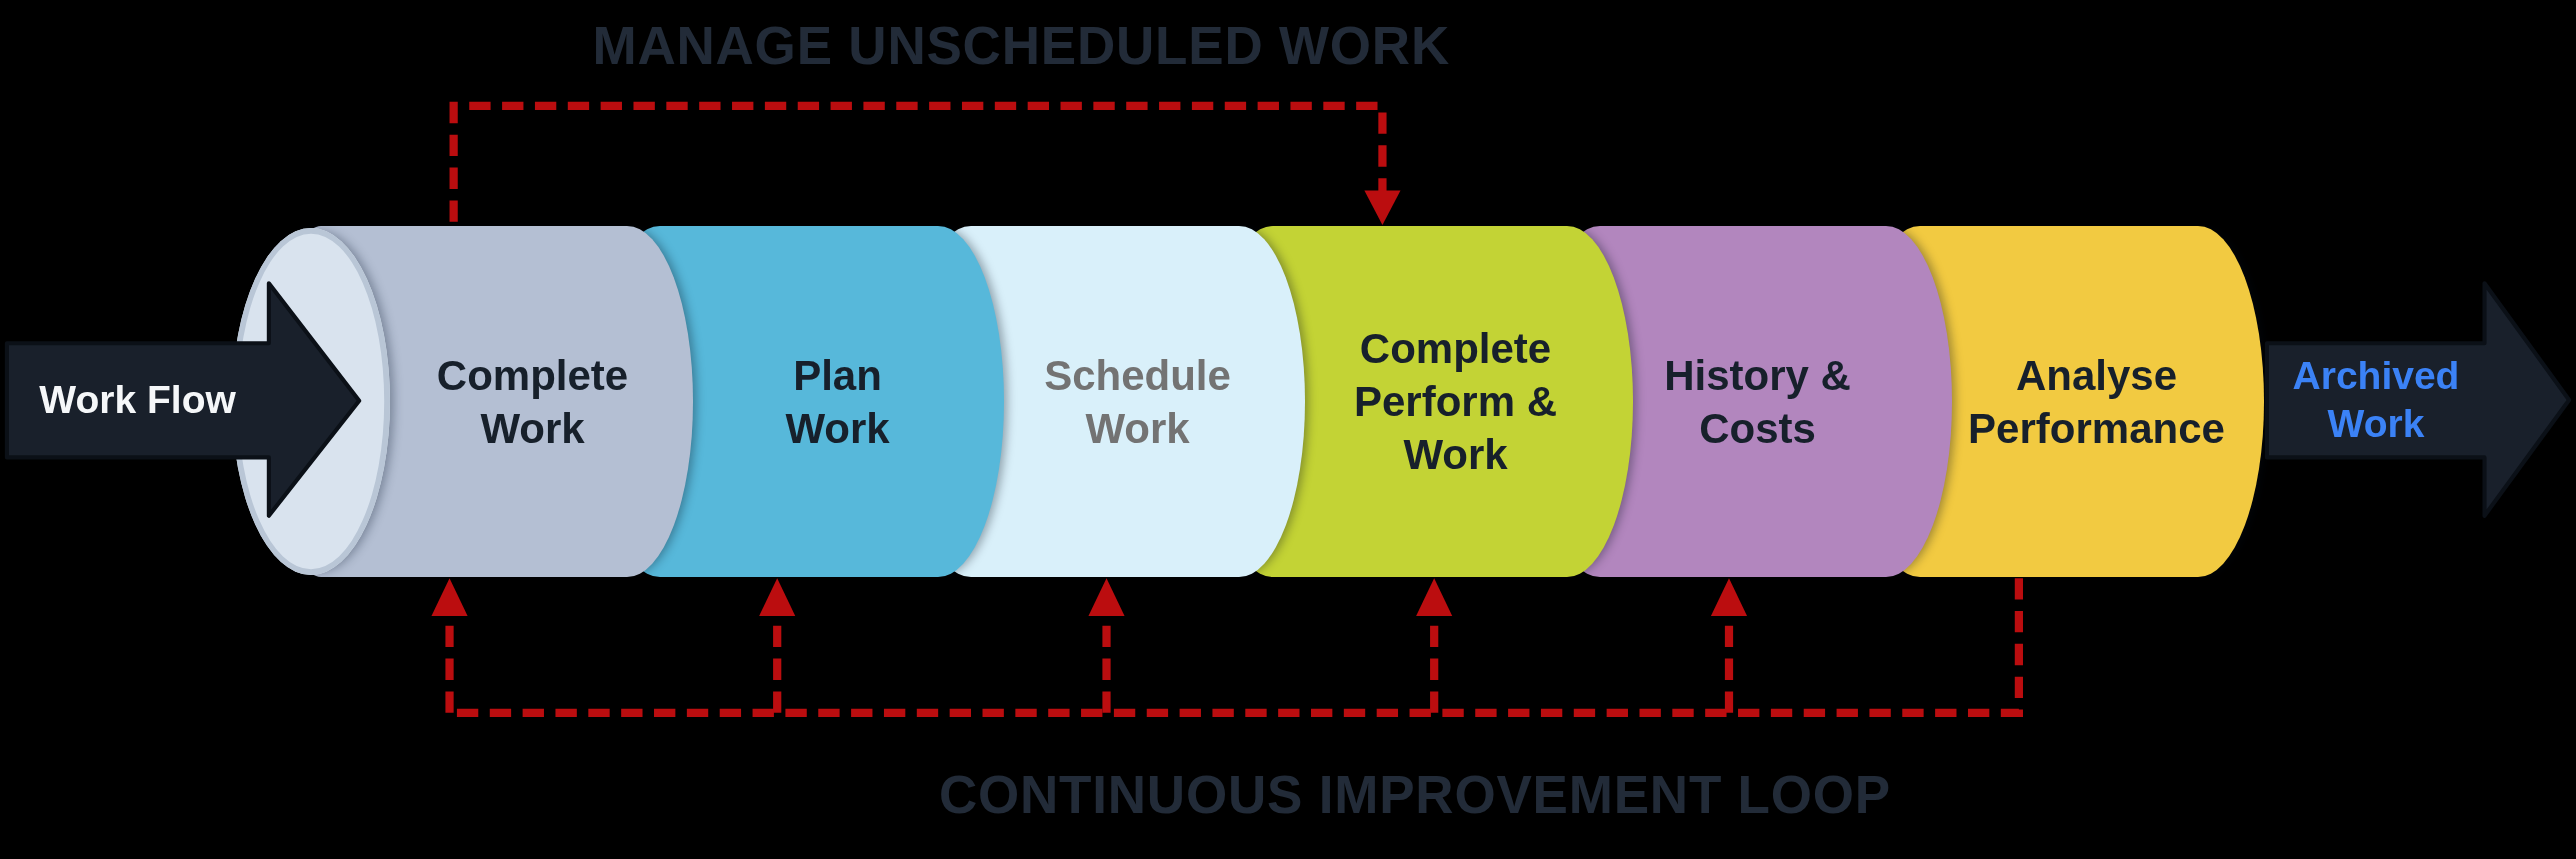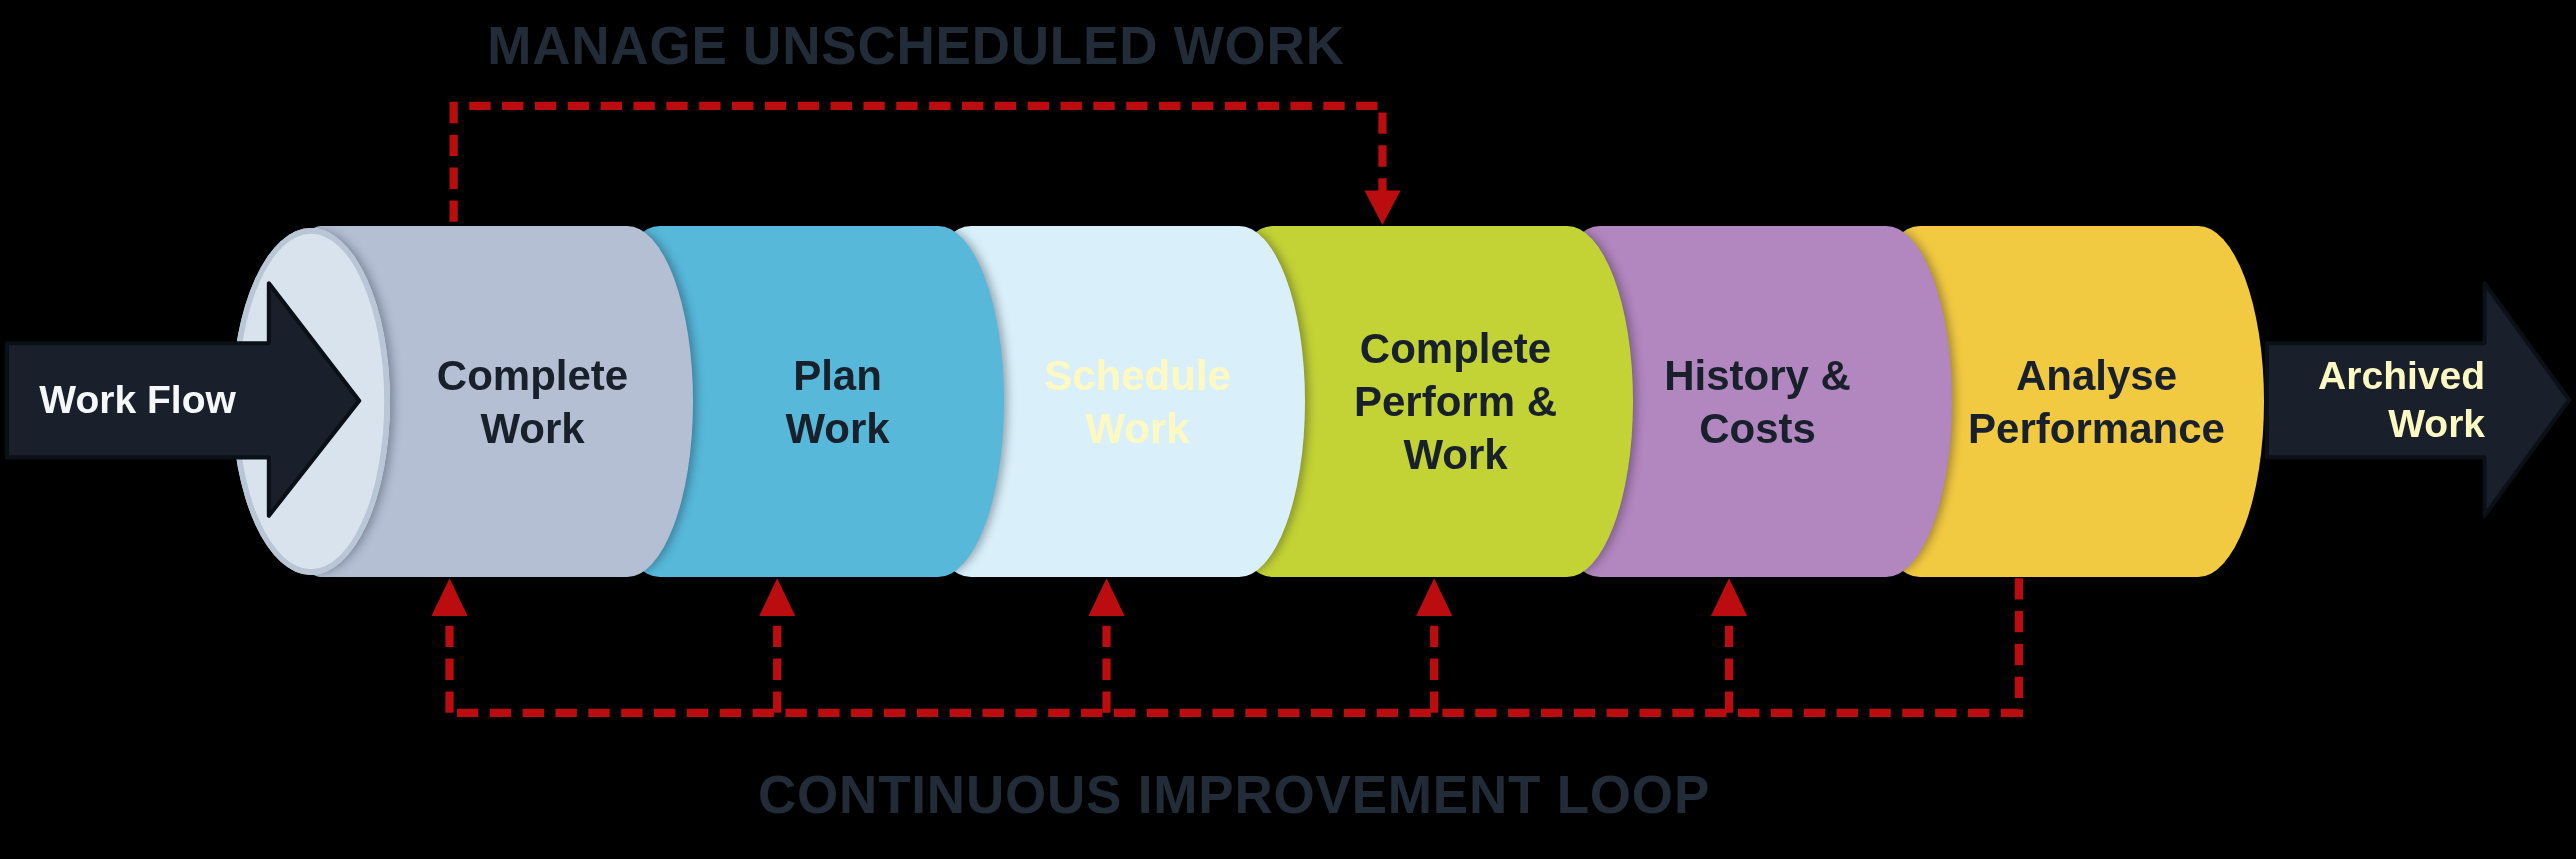--- a/index.html
+++ b/index.html
@@ -2,21 +2,21 @@
 <html style="--arrow-fill: #19202b; --arrow-stroke: #0b1017; --loop-red: #bb0d0f;font-size:13px"><head>
 <meta charset="utf-8">
 <style>
   html,body{margin:0;padding:0;background:#000;}
   body{
     position:relative;width:2576px;height:859px;overflow:hidden;
     font-family:"Liberation Sans", sans-serif;
   }
   .stage{position:absolute;inset:0;}
   .loop-title{
-    position:absolute;text-align:center;font-weight:700;
+    position:absolute;text-align:right;font-weight:700;
     font-size:53px;letter-spacing:0.8px;white-space:nowrap;
   }
   .cap{
     position:absolute;border-radius:50%;
   }
   .segment{
     position:absolute;top:226px;height:351px;
     border-radius:66px / 175px;
     box-shadow:5.8px 0 10px -2.5px rgba(5,15,25,0.35);
   }
@@ -50,21 +50,21 @@
       <div class="seg-label" style="left: 393px; color: rgb(23, 32, 43);">
         <div>Complete</div>
         <div>Work</div>
       </div>
       <div class="segment" style="left: 594px; width: 410px; z-index: 6; background: rgb(87, 184, 218);"></div>
       <div class="seg-label" style="left: 698px; color: rgb(23, 32, 43);">
         <div>Plan</div>
         <div>Work</div>
       </div>
       <div class="segment" style="left: 905px; width: 400px; z-index: 5; background: rgb(217, 240, 250);"></div>
-      <div class="seg-label" style="left: 998px; color: #fef9c3;">
+      <div class="seg-label" style="left: 998px; color: #737373;">
         <div>Schedule</div>
         <div>Work</div>
       </div>
       <div class="segment" style="left: 1207px; width: 426px; z-index: 4; background: rgb(195, 211, 53);"></div>
       <div class="seg-label" style="left: 1316px; color: rgb(23, 32, 43);">
         <div>Complete</div>
         <div>Perform &amp;</div>
         <div>Work</div>
       </div>
       <div class="segment" style="left: 1534px; width: 418px; z-index: 3; background: rgb(178, 134, 190);"></div>
@@ -98,19 +98,19 @@
     <polygon points="525,750 569,750 547,704" style="fill:var(--loop-red);"></polygon>
     <polygon points="924,750 968,750 946,704" style="fill:var(--loop-red);"></polygon>
     <polygon points="1325,750 1369,750 1347,704" style="fill:var(--loop-red);"></polygon>
     <polygon points="1724,750 1768,750 1746,704" style="fill:var(--loop-red);"></polygon>
     <polygon points="2083,750 2127,750 2105,704" style="fill:var(--loop-red);"></polygon>
   </svg>
 
   <div class="arrow-label" id="flow-in-label" style="left: 6.6px; top: 343px; width: 262px; height: 114px; color: rgb(245, 247, 249); justify-content: center;">
       <div>Work Flow</div>
     </div>
-  <div class="arrow-label" id="flow-out-label" style="left: 2267px; top: 343px; width: 218px; height: 114px; color: #fef9c3; align-items: flex-end;">
+  <div class="arrow-label" id="flow-out-label" style="left: 2267px; top: 343px; width: 218px; height: 114px; color: #3b82f6;">
       <div>Archived</div>
       <div>Work</div>
     </div>
 
 </div>
 
 
 </body></html>

